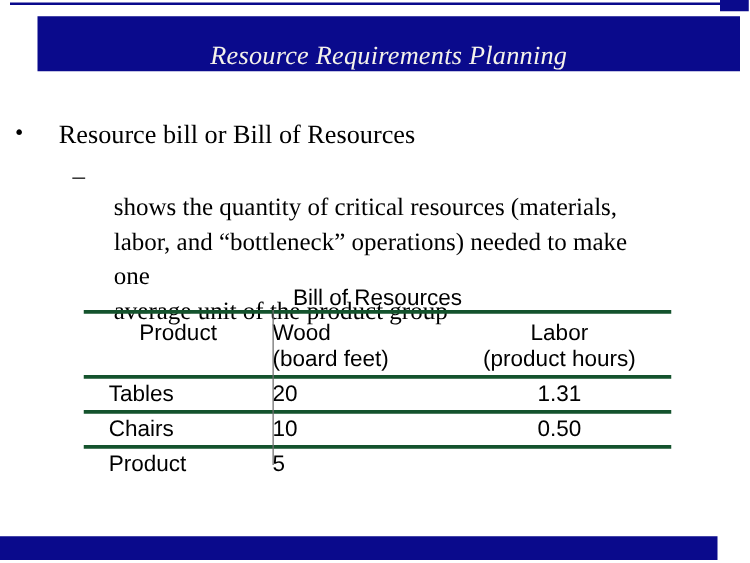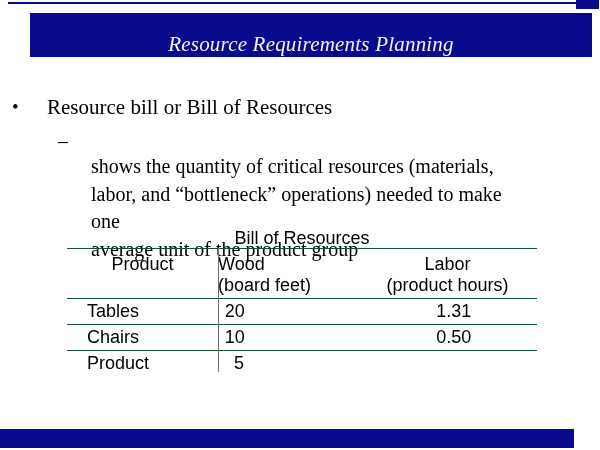--- a/index.html
+++ b/index.html
@@ -31,29 +31,29 @@
   
   .table-caption{
     position:absolute;left:67px;top:228px;width:470px;text-align:center;
     font-family:"Liberation Sans",sans-serif;font-size:18px;
   }
   .res-table{
     position:absolute;left:67px;top:248px;width:470px;
     font-family:"Liberation Sans",sans-serif;font-size:18px;
   }
   .res-table .vline{position:absolute;left:151px;top:0;width:1px;height:124px;background:#6e6e6e;}
-  .t-row{display:flex;border-top:1px solid #14532d;}
+  .t-row{display:flex;border-top:3px solid #14532d;}
   .t-row .c1{width:151px;box-sizing:border-box;}
   .t-row .c2{width:140px;text-align:left;}
   .t-row .c3{width:179px;text-align:center;}
   .t-header{height:49px;}
   .t-header .h-line1{padding-top:4px;line-height:22px;}
   .t-header .h-line2{line-height:21px;}
   .t-header .c1{text-align:center;}
-  .t-data{height:25px;line-height:25px;gap:16px;}
+  .t-data{height:25px;line-height:25px;}
   .t-data .c1{padding-left:20px;text-align:left;}
 </style>
 </head>
 <body>
 
 <div class="slide">
 
   <div class="top-line"></div>
   <div class="corner-block"></div>
 

